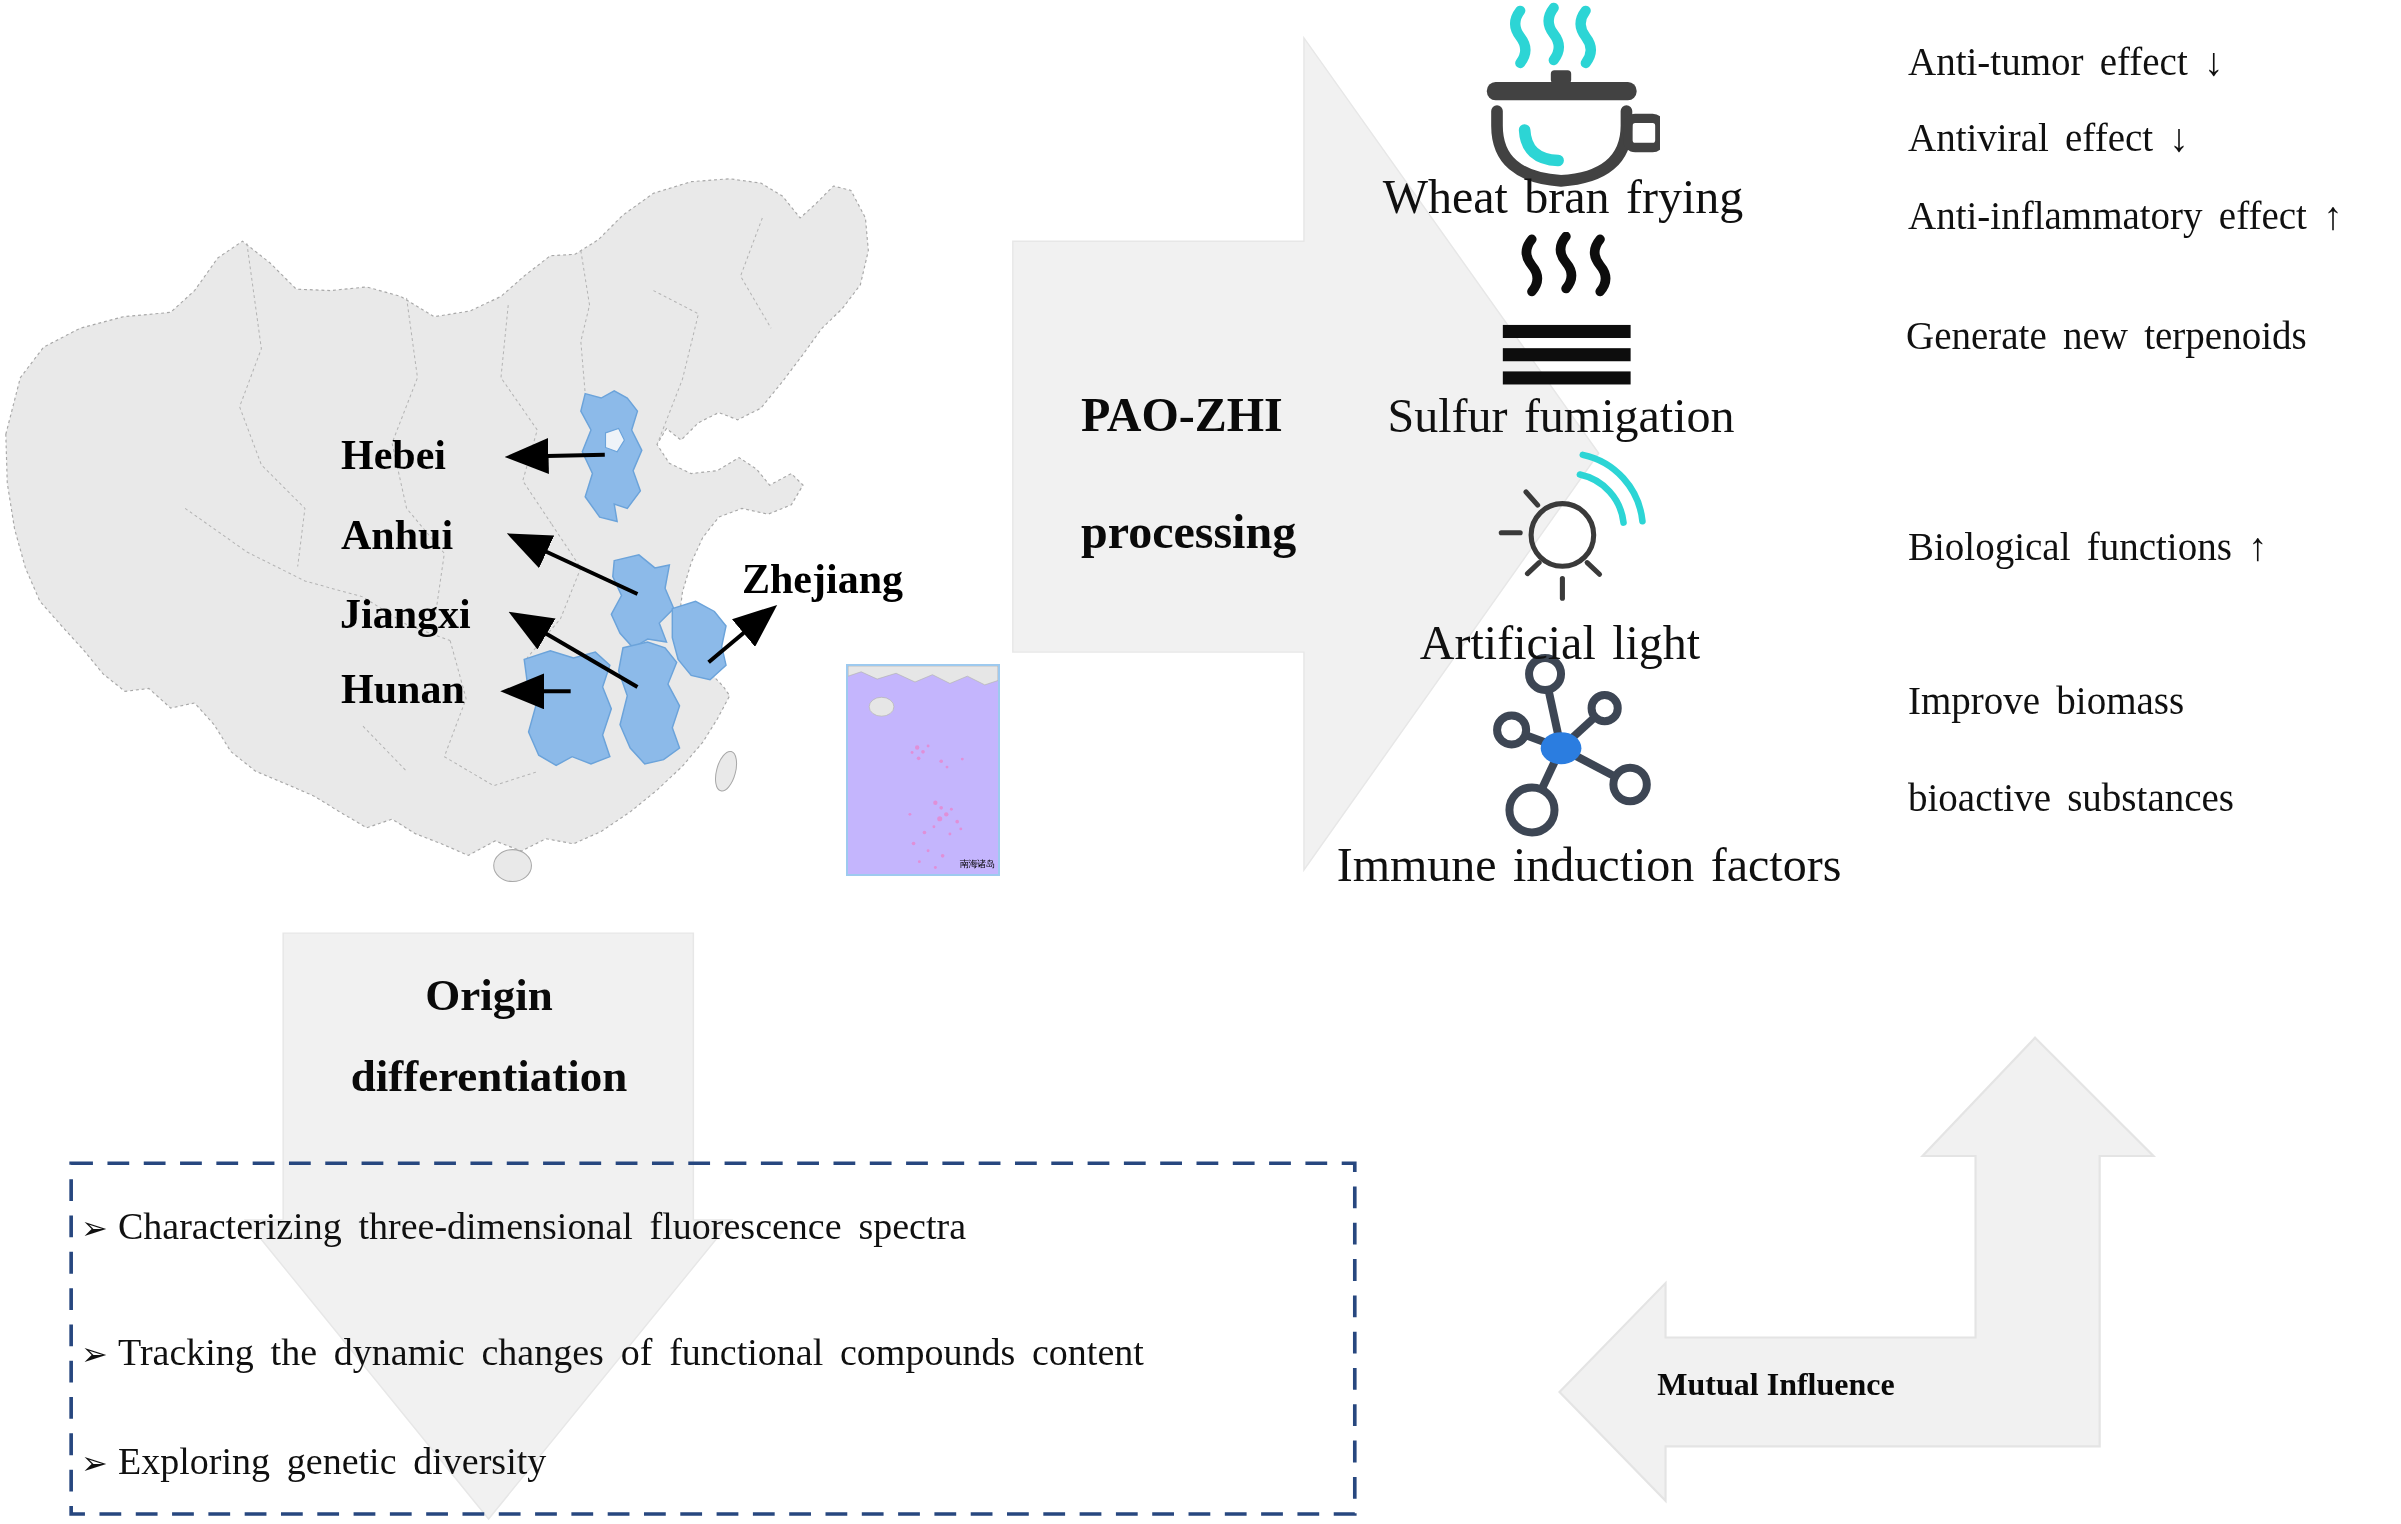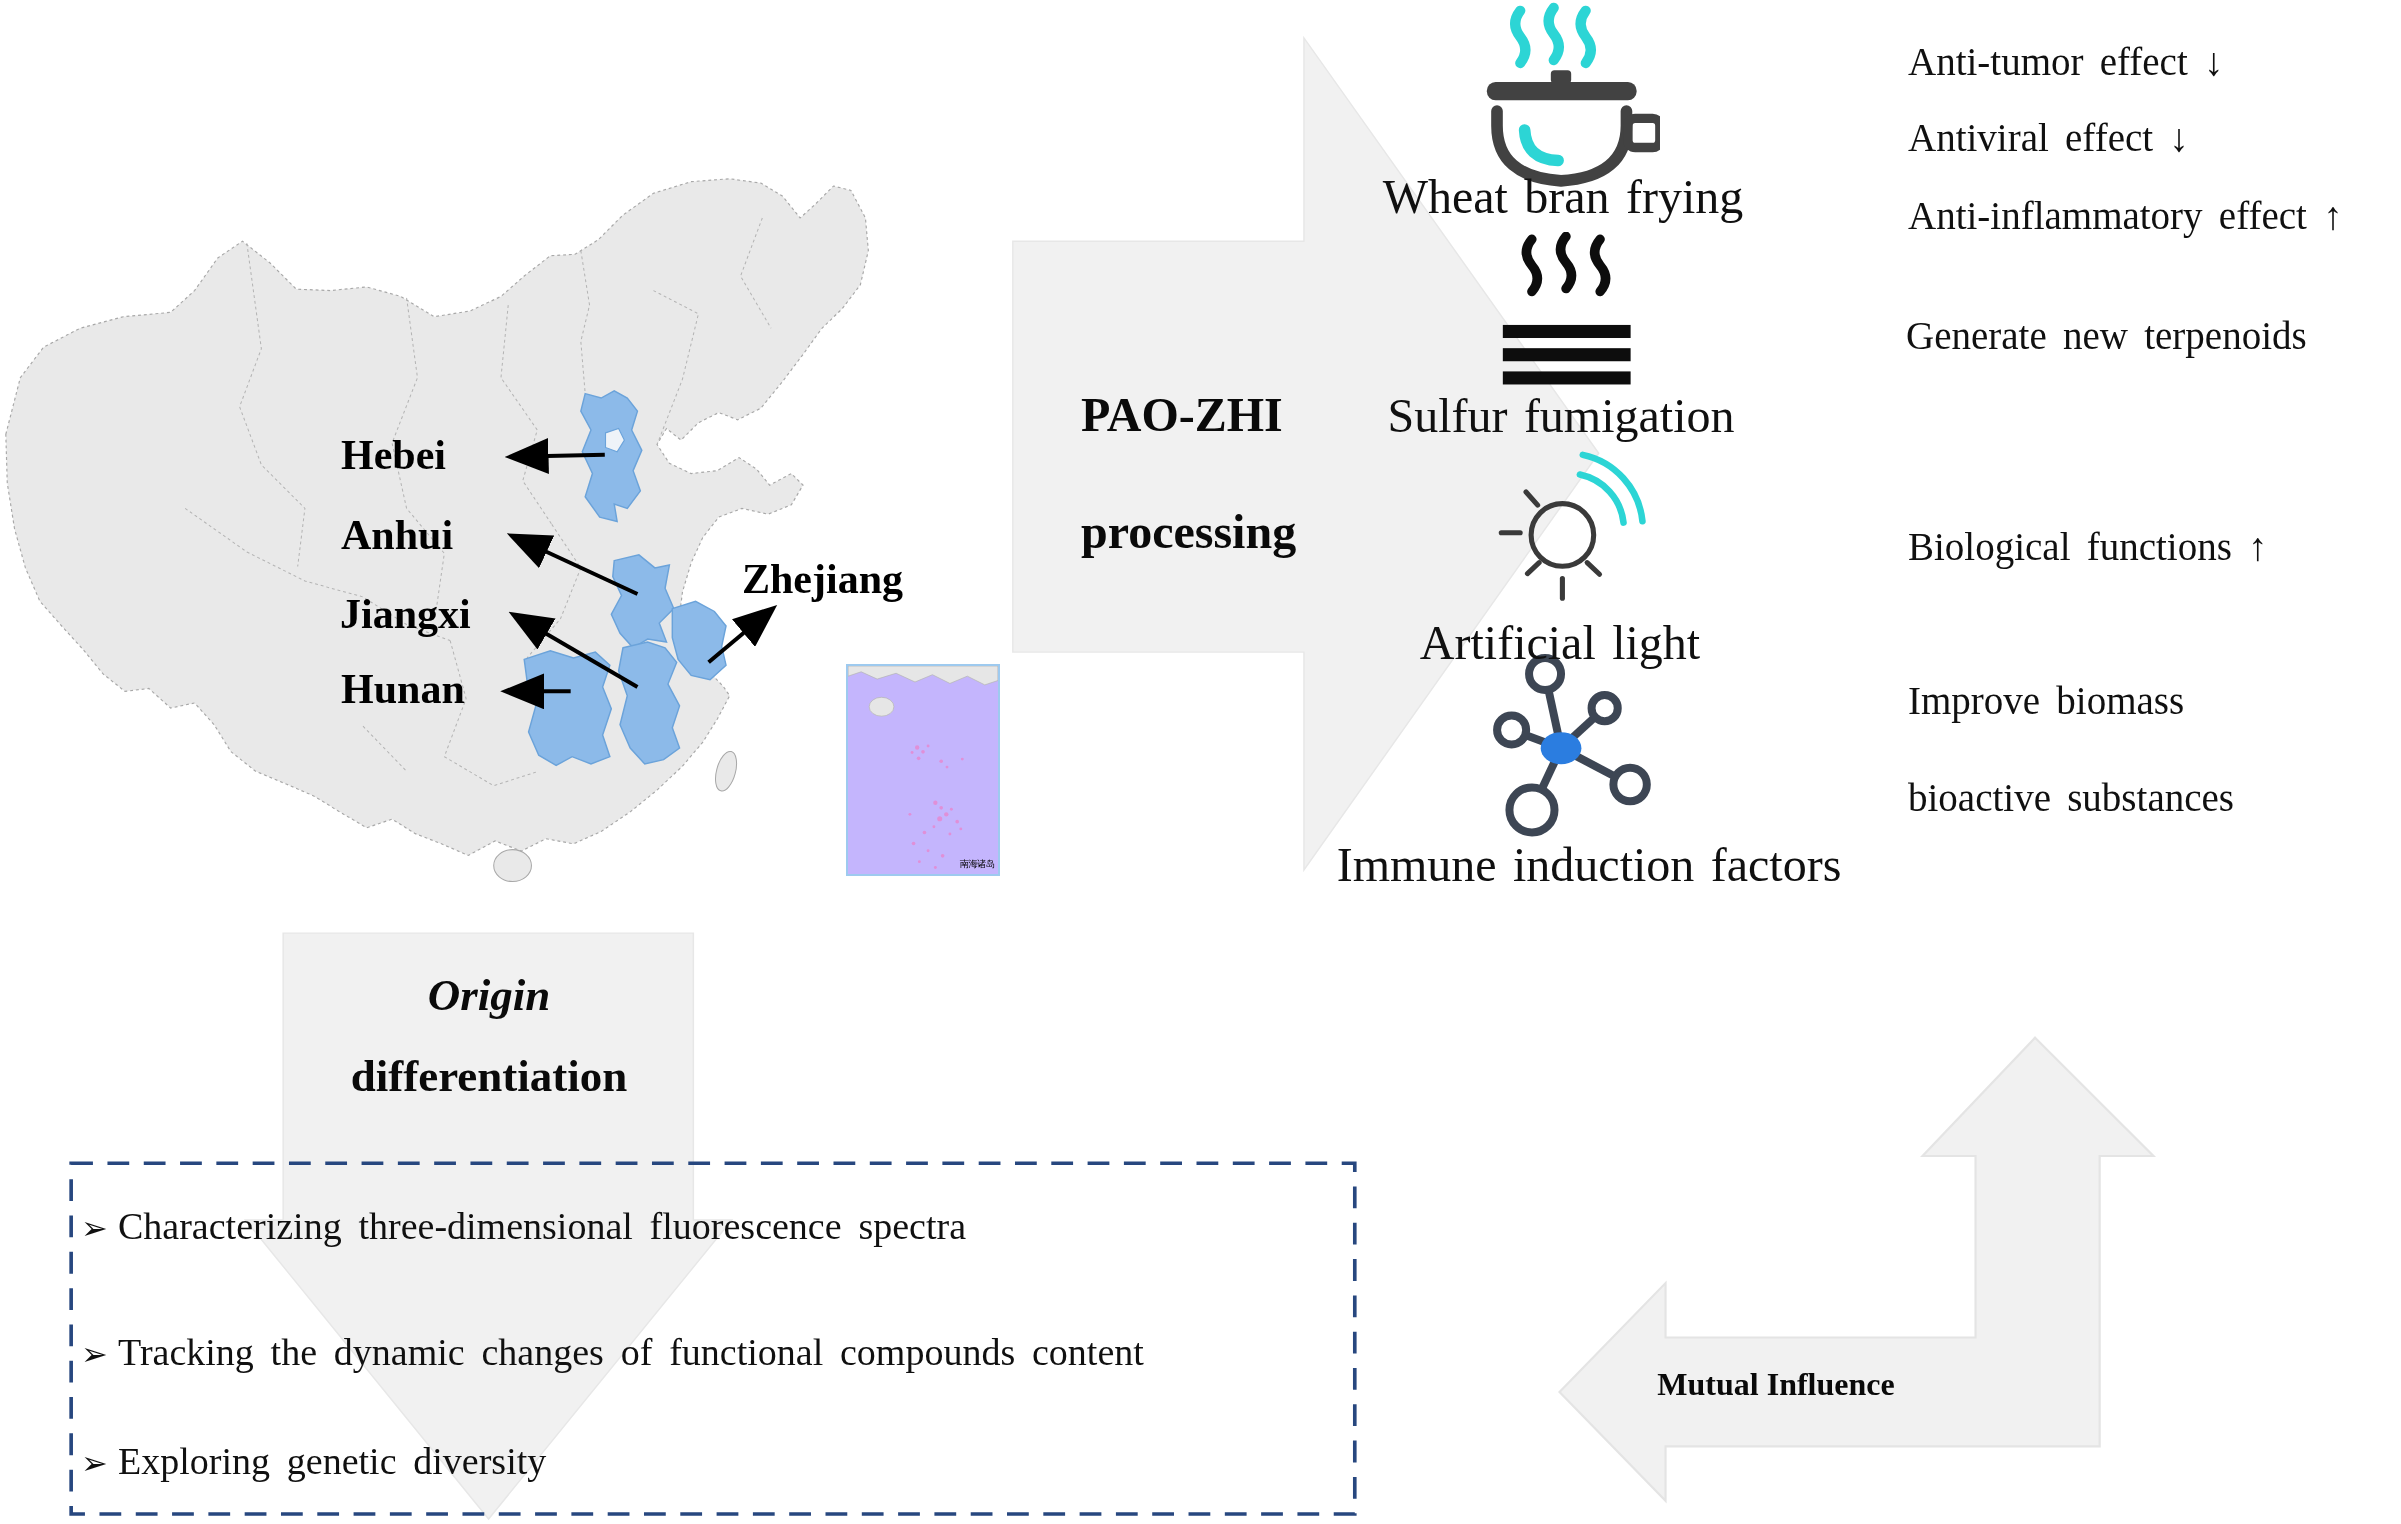--- a/index.html
+++ b/index.html
@@ -206,21 +206,21 @@
 <div class="abs iconlabel center" style="left:1561px;top:841px;margin-left:28px;">Immune induction factors</div>
 
 <div class="abs effect" style="left:1908px;top:42px;">Anti-tumor effect ↓</div>
 <div class="abs effect" style="left:1908px;top:118px;">Antiviral effect ↓</div>
 <div class="abs effect" style="left:1908px;top:196px;">Anti-inflammatory effect ↑</div>
 <div class="abs effect" style="left:1906px;top:316px;">Generate new terpenoids</div>
 <div class="abs effect" style="left:1908px;top:527px;">Biological functions ↑</div>
 <div class="abs effect" style="left:1908px;top:681px;">Improve biomass</div>
 <div class="abs effect" style="left:1908px;top:778px;">bioactive substances</div>
 
-<div class="abs bigtitle center" style="left:489px;top:973px;font-size:45px;font-style:italic;">Origin</div>
+<div class="abs bigtitle center" style="left:489px;top:973px;font-size:45px;">Origin</div>
 <div class="abs bigtitle center" style="left:489px;top:1054px;font-size:45px;">differentiation</div>
 
 <div class="abs bullet-item" style="left:81px;top:1207px;">
   <span class="bullet-glyph">➢</span><span>Characterizing three-dimensional fluorescence spectra</span>
 </div>
 <div class="abs bullet-item" style="left:81px;top:1333px;">
   <span class="bullet-glyph">➢</span><span>Tracking the dynamic changes of functional compounds content</span>
 </div>
 <div class="abs bullet-item" style="left:81px;top:1442px;">
   <span class="bullet-glyph">➢</span><span>Exploring genetic diversity</span>

